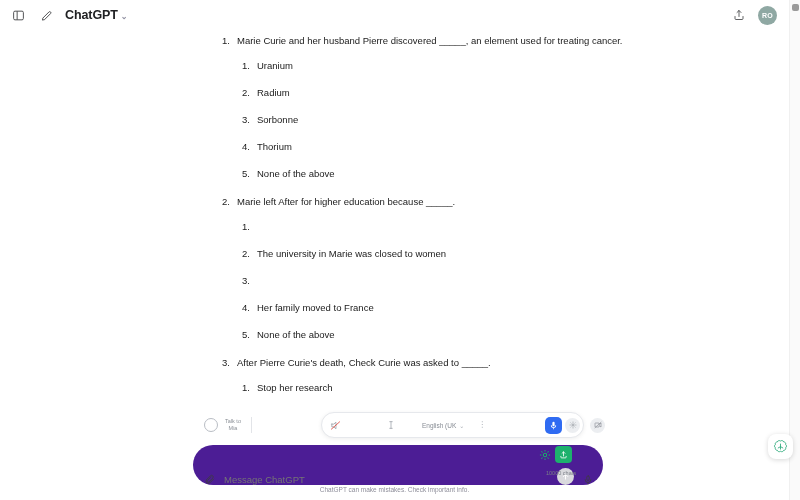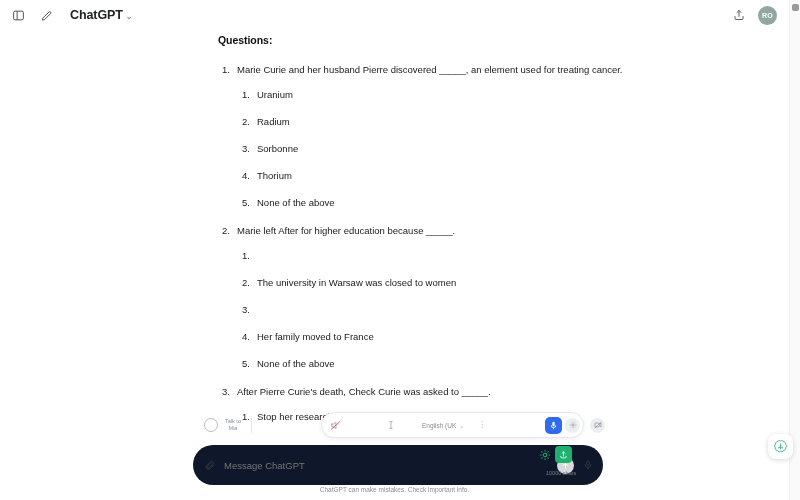--- a/index.html
+++ b/index.html
@@ -16,21 +16,21 @@
   .topbar {
     position: absolute; top: 0; left: 0; width: 789px; height: 30px;
     display: flex; align-items: center; background: #ffffff; z-index: 5;
   }
   .topbar-left { display: flex; align-items: center; gap: 9px; padding-left: 9px; }
   .icon-btn {
     width: 19px; height: 19px; display: flex; align-items: center;
     justify-content: center; border-radius: 5px; color: #4f5052; cursor: pointer;
   }
   .brand {
-    display: flex; align-items: center; gap: 3px; margin-left: 5px;
+    display: flex; align-items: center; gap: 3px; 
     font-size: 12.5px; font-weight: 600; color: #202123; cursor: pointer;
     letter-spacing: -.1px;
   }
   .brand .chev { color: #8e8ea0; font-size: 8px; margin-top: 2px; }
   .topbar-right {
     margin-left: auto; display: flex; align-items: center; gap: 10px; padding-right: 12px;
   }
   .avatar {
     width: 19px; height: 19px; border-radius: 50%;
     background: #8fa8a3; color: #ffffff; font-size: 7px; font-weight: 700;
@@ -109,21 +109,21 @@
   .gear-gray, .cam-off {
     width: 15px; height: 15px; border-radius: 50%; background: #eceef1;
     display: flex; align-items: center; justify-content: center;
     color: #8b9097; cursor: pointer;
   }
   .cam-off { margin-left: 6px; }
 
   
   .composer {
     position: absolute; left: 193px; top: 445px; width: 410px; height: 40px;
-    background: #0f172a; border-radius: 20px; display: flex; align-items: center;
+    background: #4c1d95; border-radius: 20px; display: flex; align-items: flex-end;
     z-index: 10;
   }
   .clip { margin-left: 11px; color: #3d3d3d; display: flex; cursor: pointer; }
   .composer-input {
     flex: 1; margin-left: 9px; font-size: 9.5px; color: #8e8e9a;
     background: transparent; border: none; outline: none;
     font-family: "Liberation Sans", sans-serif;
   }
   .send-btn {
     width: 17px; height: 17px; border-radius: 50%; background: #d9d9dd;
@@ -195,21 +195,20 @@
       <div class="avatar">RO</div>
     </div>
   </div>
 
   <div class="scroll-track">
     <div class="scroll-thumb"></div>
   </div>
 
   <div class="doc">
     <div class="doc-inner">
-      <h3>Questions:</h3>
       <ol class="qlist" id="qlist">
           <li>
             <div class="q-row">
               <span class="q-num">1.</span>
               <span class="q-text">Marie Curie and her husband Pierre discovered _____, an element used for treating cancer.</span>
             </div>
             <ol class="opts">
               <li>
                 <span class="o-num">1.</span>
                 <span>Uranium</span>
@@ -236,21 +235,21 @@
             <div class="q-row">
               <span class="q-num">2.</span>
               <span class="q-text">Marie left After for higher education because _____.</span>
             </div>
             <ol class="opts">
               <li>
                 <span class="o-num">1.</span>
               </li>
               <li>
                 <span class="o-num">2.</span>
-                <span>The university in Warsaw was closed to women</span>
+                <span>The university in Marie was closed to women</span>
               </li>
               <li>
                 <span class="o-num">3.</span>
               </li>
               <li>
                 <span class="o-num">4.</span>
                 <span>Her family moved to France</span>
               </li>
               <li>
                 <span class="o-num">5.</span>

